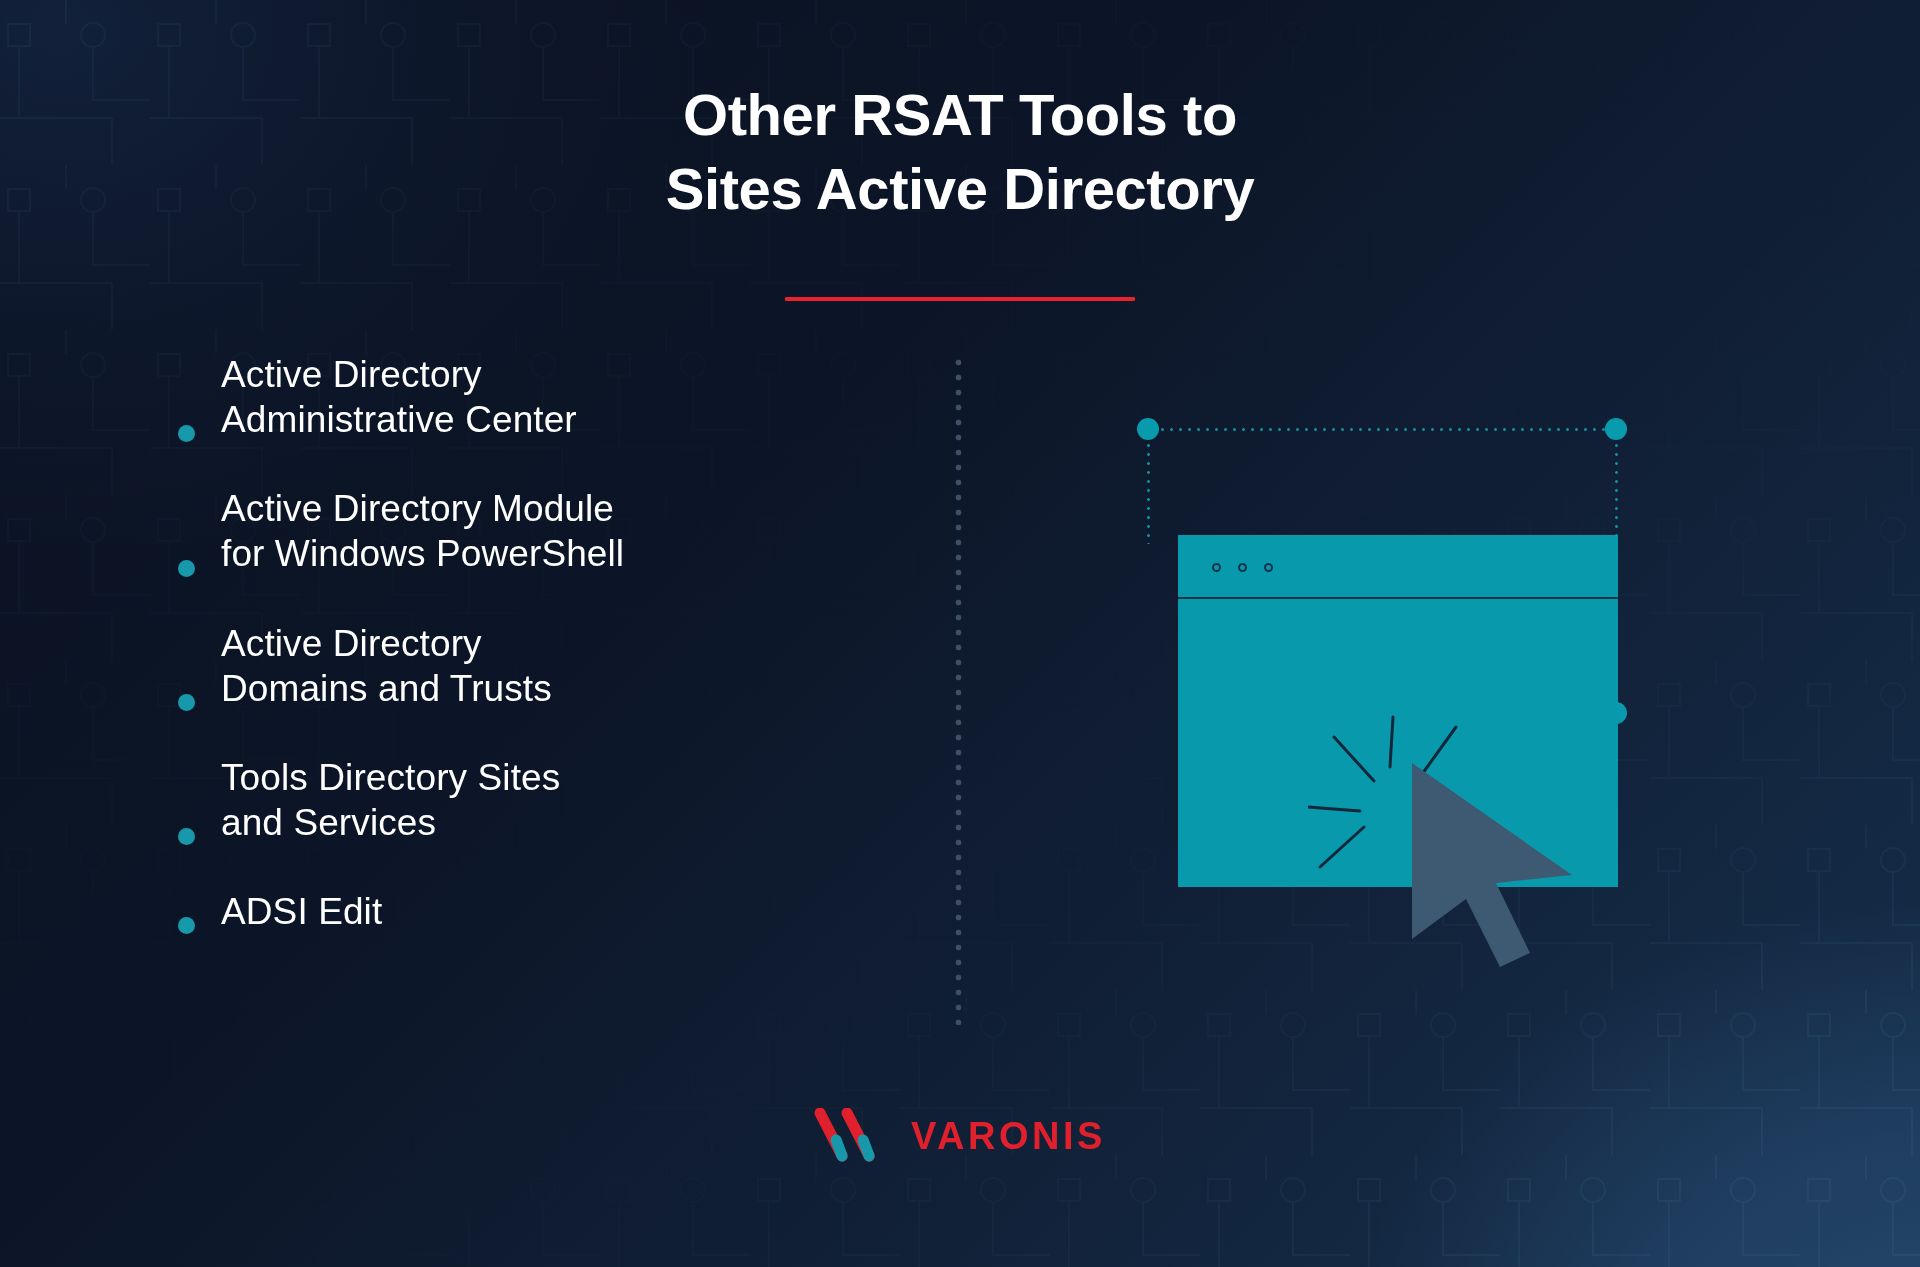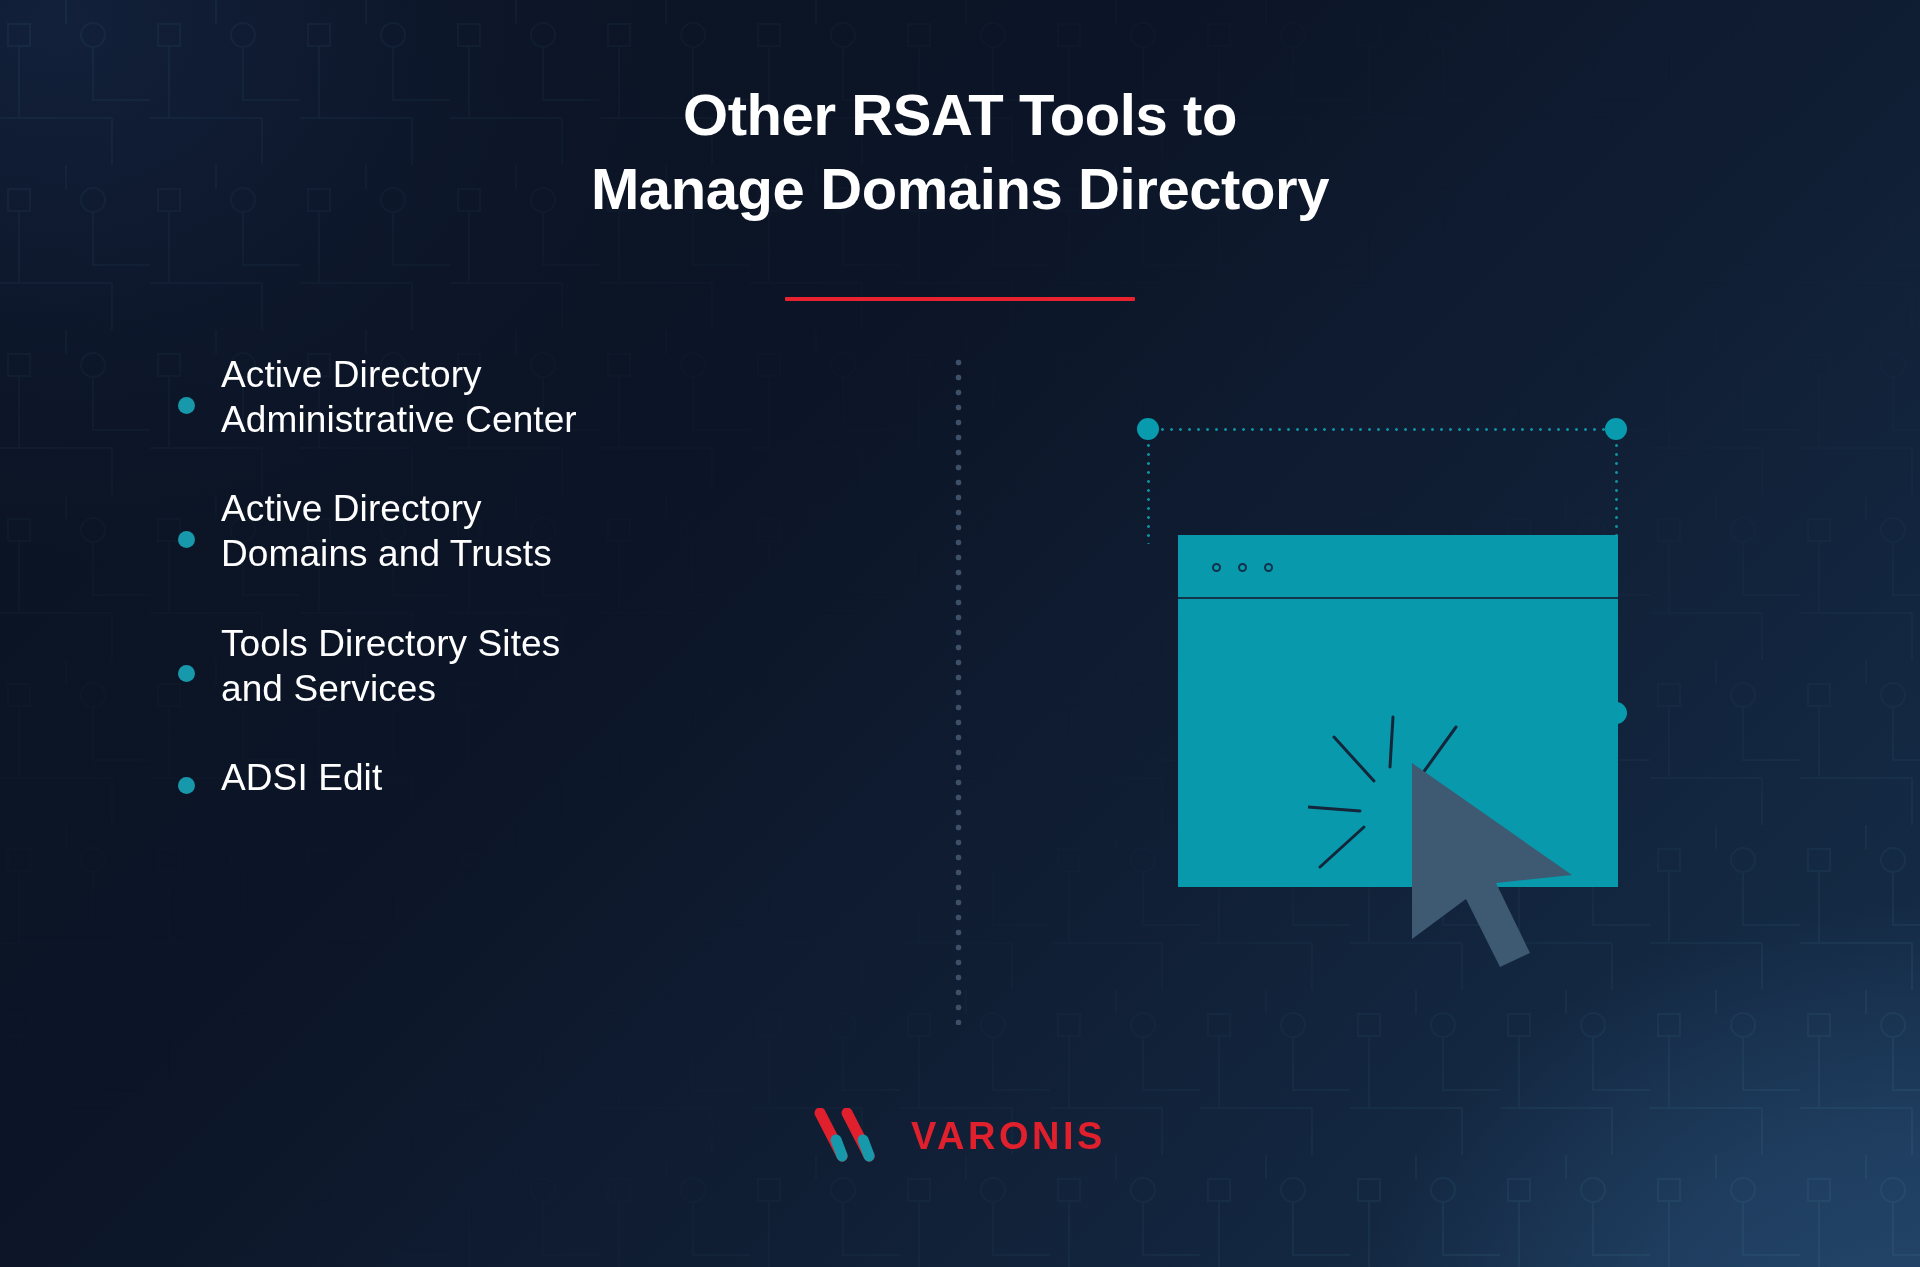--- a/index.html
+++ b/index.html
@@ -44,21 +44,21 @@
   }
 
   
   .bullets{
     position:absolute;
     left:178px; top:352px;
     width:640px;
   }
   .bullet-item{
     display:flex;
-    align-items:center;
+    align-items:flex-end;
     margin-bottom:44px;
   }
   .bullet-item:last-child{ margin-bottom:4px; }
   .bullet-dot{
     flex:0 0 auto;
     width:17px; height:17px;
     border-radius:50%;
     background:#1799ab;
     margin-top:16px;
     margin-right:26px;
@@ -195,29 +195,34 @@
             <rect width="1920" height="1267" fill="url(#fadeRB)"></rect>
           </mask>
       </defs>
       <rect width="1920" height="1267" fill="url(#circuitPat)" mask="url(#mLT)"></rect>
       <rect width="1920" height="1267" fill="url(#circuitPat)" mask="url(#mRB)"></rect>
     </svg>
   </div>
 
   <div class="title-block">
     <div class="title-line">Other RSAT Tools to</div>
-    <div class="title-line">Manage Domains Directory</div>
+    <div class="title-line">Sites Active Directory</div>
   </div>
   <div class="title-rule"></div>
 
   <div class="bullets">
     <div class="bullet-item">
       <span class="bullet-dot"></span>
       <span class="bullet-text">Active Directory
 Administrative Center</span>
+    </div>
+    <div class="bullet-item">
+      <span class="bullet-dot"></span>
+      <span class="bullet-text">Active Directory Module
+for Windows PowerShell</span>
     </div>
     <div class="bullet-item">
       <span class="bullet-dot"></span>
       <span class="bullet-text">Active Directory
 Domains and Trusts</span>
     </div>
     <div class="bullet-item">
       <span class="bullet-dot"></span>
       <span class="bullet-text">Tools Directory Sites
 and Services</span>

